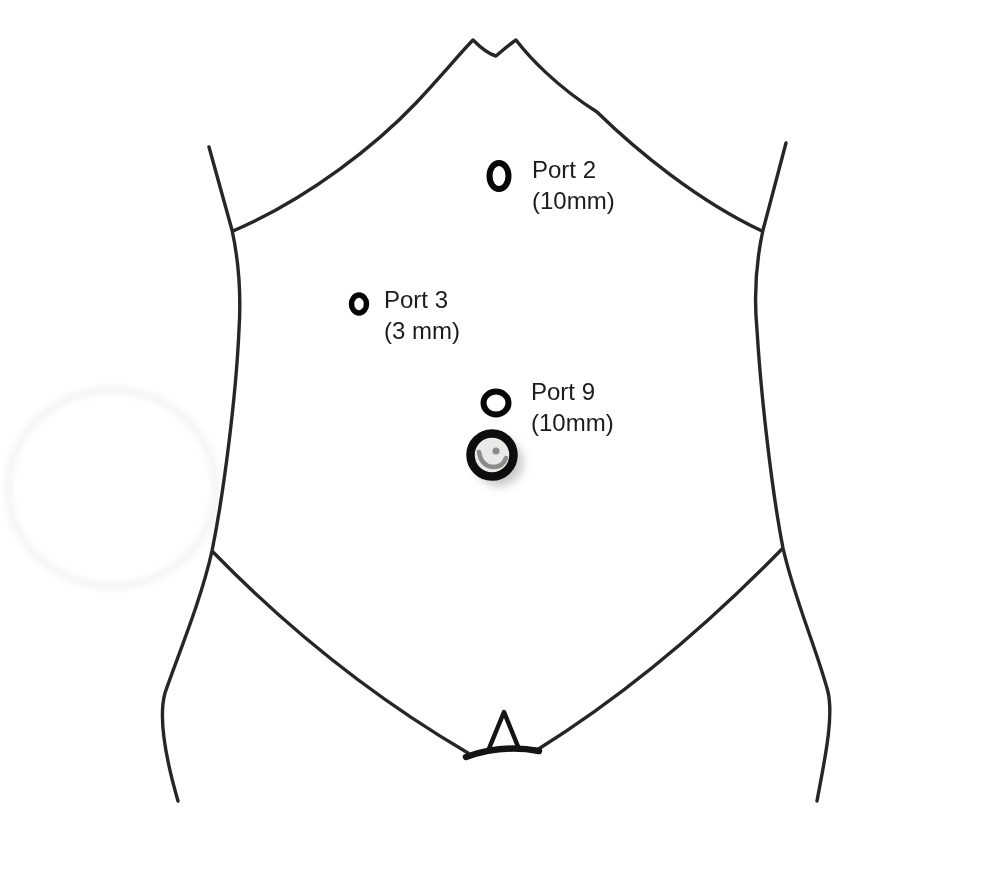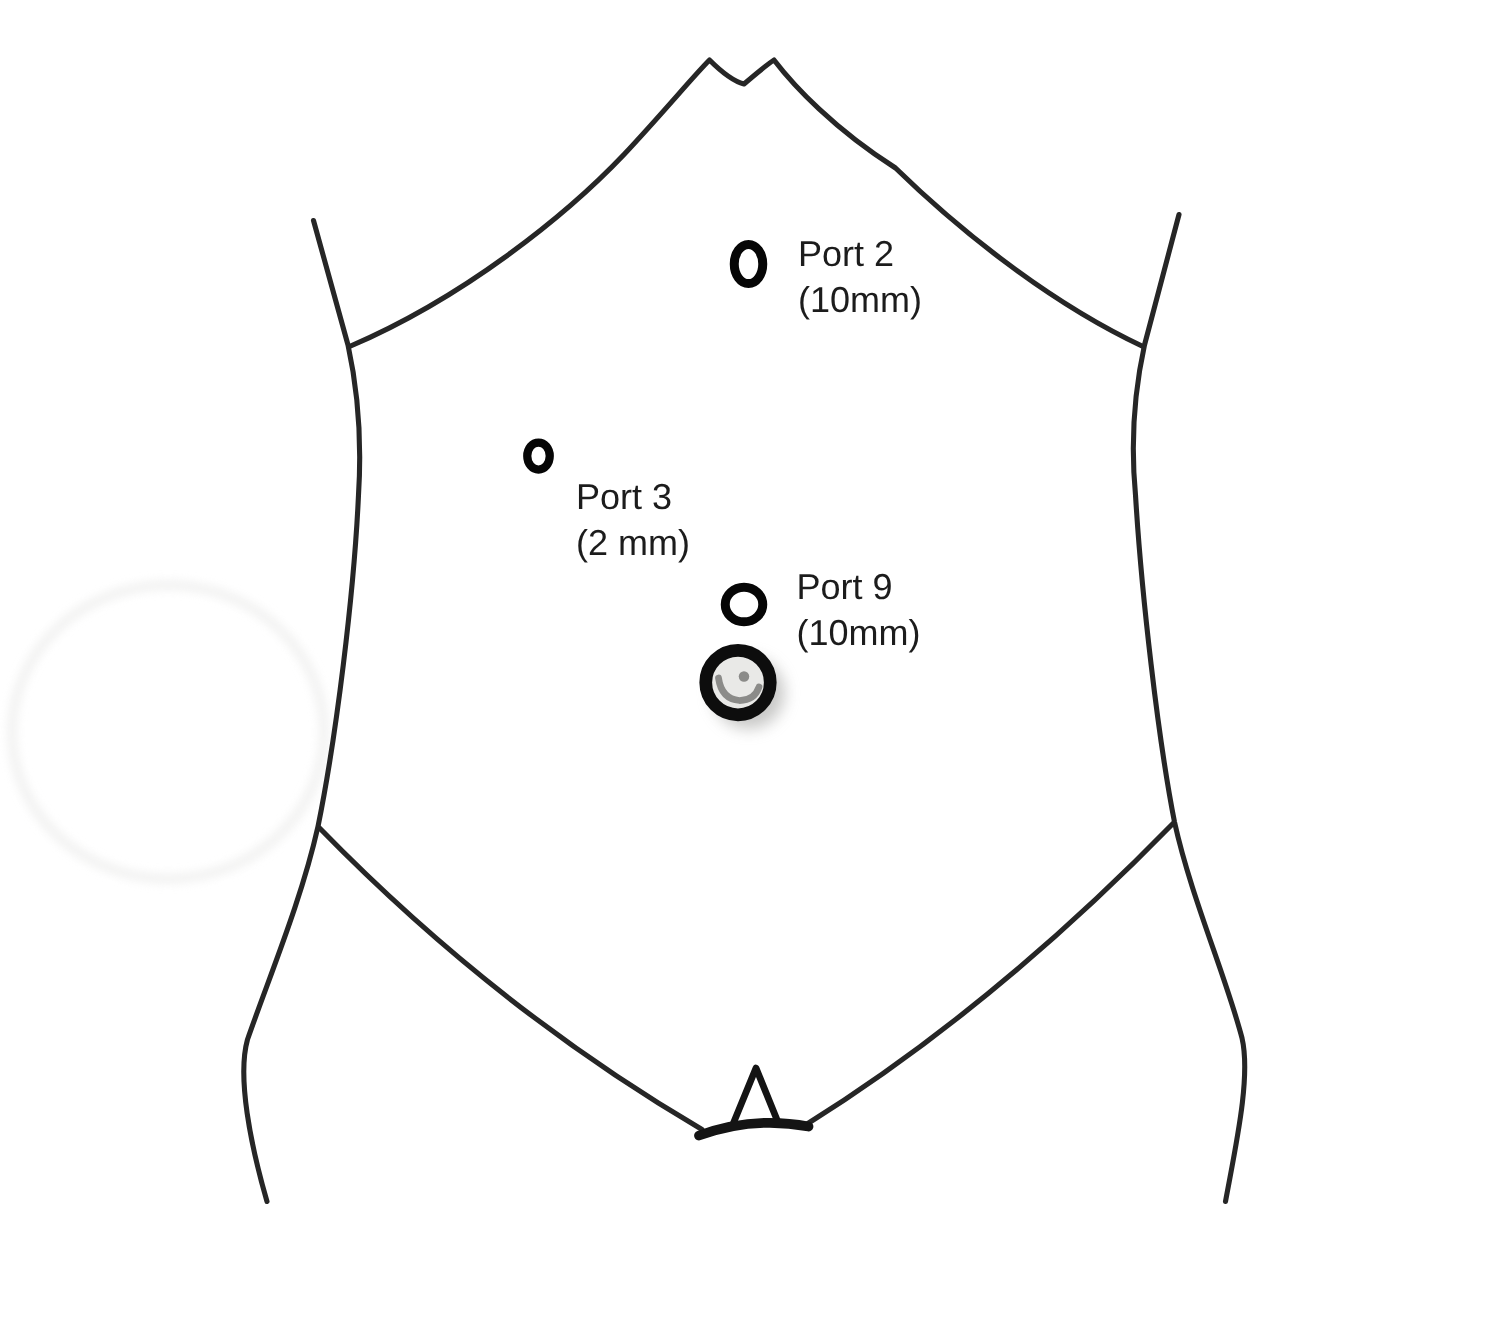--- a/index.html
+++ b/index.html
@@ -91,23 +91,23 @@
       <path d="M 479,452 Q 481,466 493,467 Q 503,467 506,458" fill="none" stroke="#8b8b89" stroke-width="4.5" stroke-linecap="round"></path>
       <circle cx="496" cy="451" r="3.5" fill="#8b8b89"></circle>
     </g>
   </svg>
 
   <div class="label port-label" style="left:532px; top:154px;">
     <div>Port 2</div>
     <div>(10mm)</div>
   </div>
 
-  <div class="label port-label" style="left:384px; top:284px;margin-top:32px;">
+  <div class="label port-label" style="left:384px; top:284px;">
     <div>Port 3</div>
-    <div>(2 mm)</div>
+    <div>(3 mm)</div>
   </div>
 
   <div class="label port-label" style="left:531px; top:376px;">
     <div>Port 9</div>
     <div>(10mm)</div>
   </div>
 
 
 
 

